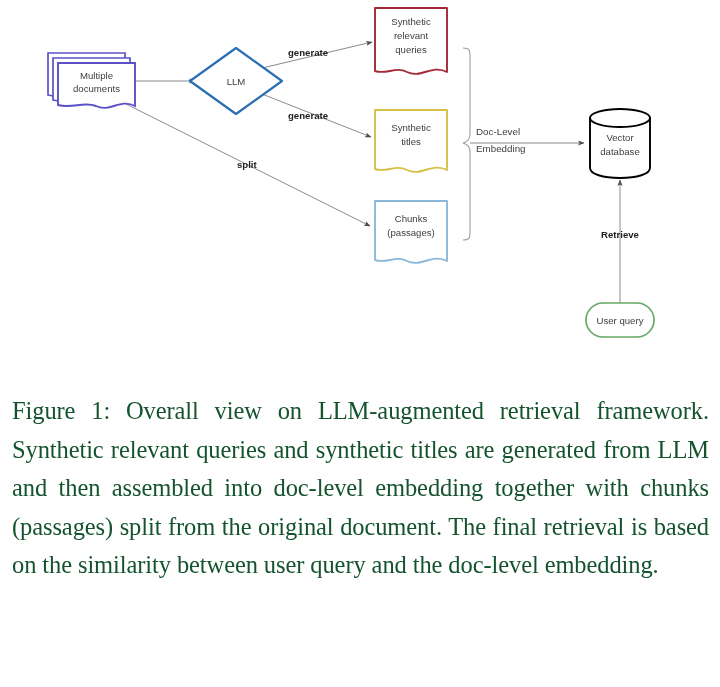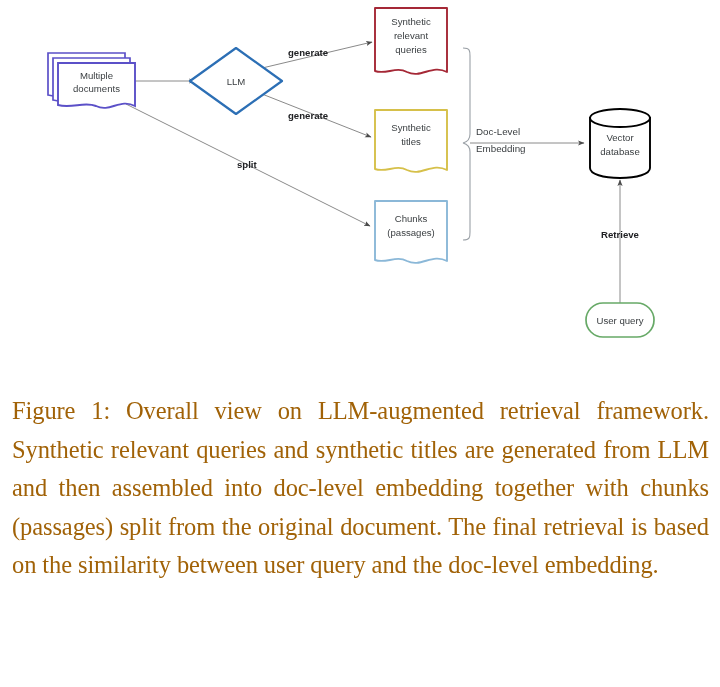--- a/index.html
+++ b/index.html
@@ -58,21 +58,21 @@
     stroke-width: 1.1;
   }
   #caption {
     position: absolute;
     left: 12px;
     top: 392px;
     width: 697px;
     font-family: "Liberation Serif", serif;
     font-size: 24.5px;
     line-height: 38.5px;
-    color: #a16207;
+    color: #14532d;
     text-align: justify;
     text-align-last: left;
     letter-spacing: -0.1px;
   }
 </style>
 </head>
 <body>
 
 <div id="figure-root">
 

